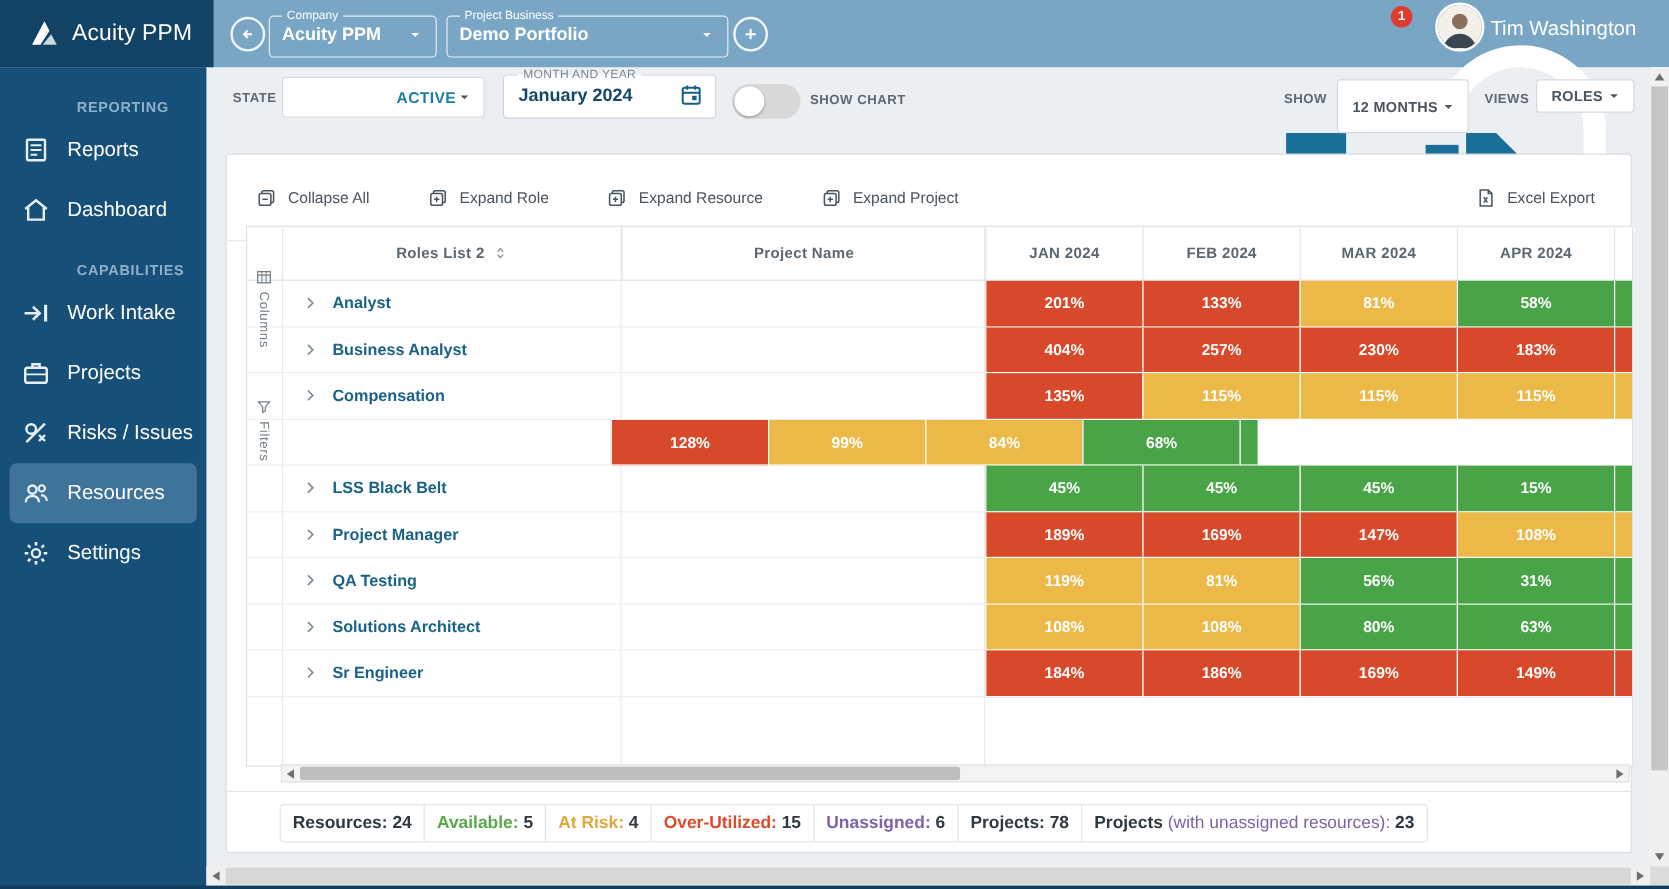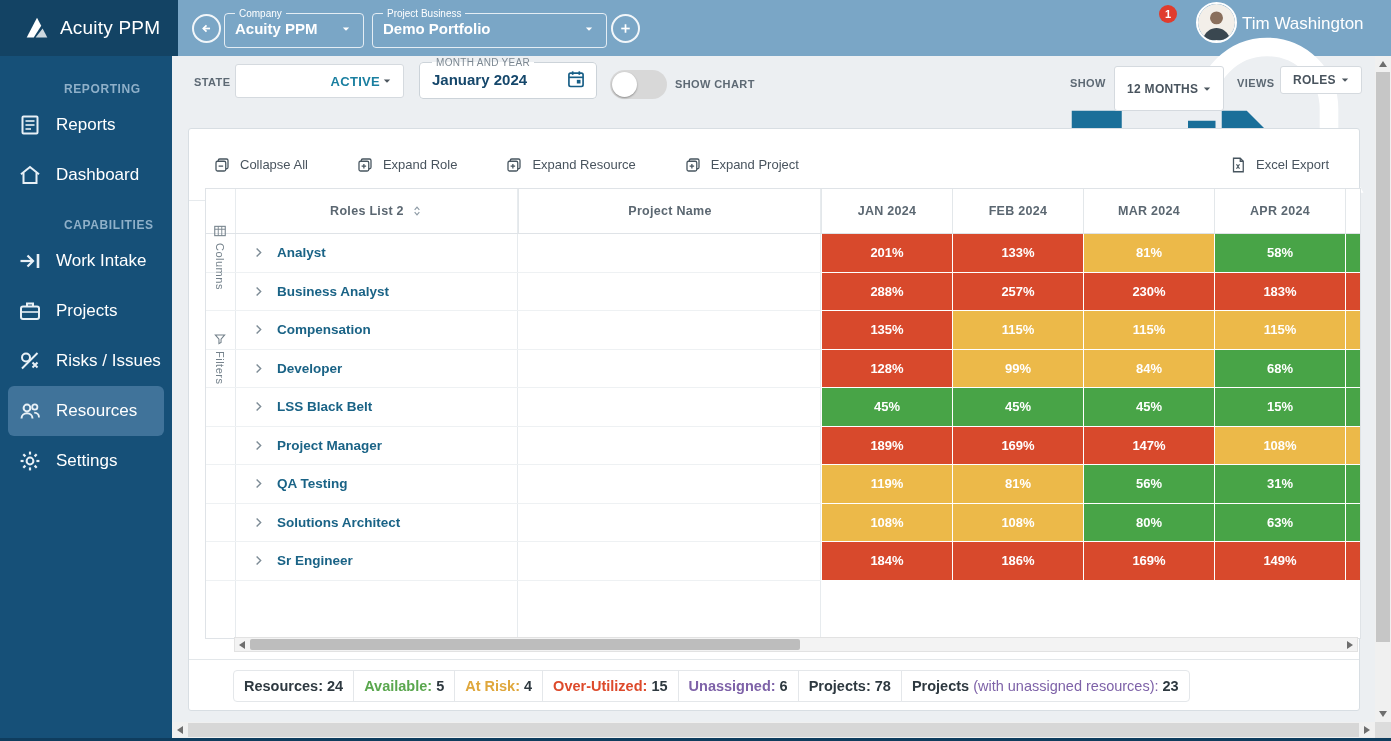--- a/index.html
+++ b/index.html
@@ -441,21 +441,21 @@
           <div class="hm-row">
             <div class="cell role-cell">
               <span class="chev">
                 <svg viewBox="0 0 24 24" width="100%" height="100%">
                   <path d="M8.5 4.5 L16 12 L8.5 19.5" fill="none" stroke="currentColor" stroke-width="2.6"></path>
                 </svg>
               </span>
               <span class="role-label">Business Analyst</span>
             </div>
             <div class="cell proj-cell"></div>
-            <div class="cell val-cell red">288%</div>
+            <div class="cell val-cell red">404%</div>
             <div class="cell val-cell red">257%</div>
             <div class="cell val-cell red">230%</div>
             <div class="cell val-cell red">183%</div>
             <div class="cell sliver red"></div>
           </div>
           <div class="hm-row">
             <div class="cell role-cell">
               <span class="chev">
                 <svg viewBox="0 0 24 24" width="100%" height="100%">
                   <path d="M8.5 4.5 L16 12 L8.5 19.5" fill="none" stroke="currentColor" stroke-width="2.6"></path>
@@ -464,28 +464,20 @@
               <span class="role-label">Compensation</span>
             </div>
             <div class="cell proj-cell"></div>
             <div class="cell val-cell red">135%</div>
             <div class="cell val-cell yellow">115%</div>
             <div class="cell val-cell yellow">115%</div>
             <div class="cell val-cell yellow">115%</div>
             <div class="cell sliver yellow"></div>
           </div>
           <div class="hm-row">
-            <div class="cell role-cell">
-              <span class="chev">
-                <svg viewBox="0 0 24 24" width="100%" height="100%">
-                  <path d="M8.5 4.5 L16 12 L8.5 19.5" fill="none" stroke="currentColor" stroke-width="2.6"></path>
-                </svg>
-              </span>
-              <span class="role-label">Developer</span>
-            </div>
             <div class="cell proj-cell"></div>
             <div class="cell val-cell red">128%</div>
             <div class="cell val-cell yellow">99%</div>
             <div class="cell val-cell yellow">84%</div>
             <div class="cell val-cell green">68%</div>
             <div class="cell sliver green"></div>
           </div>
           <div class="hm-row">
             <div class="cell role-cell">
               <span class="chev">

